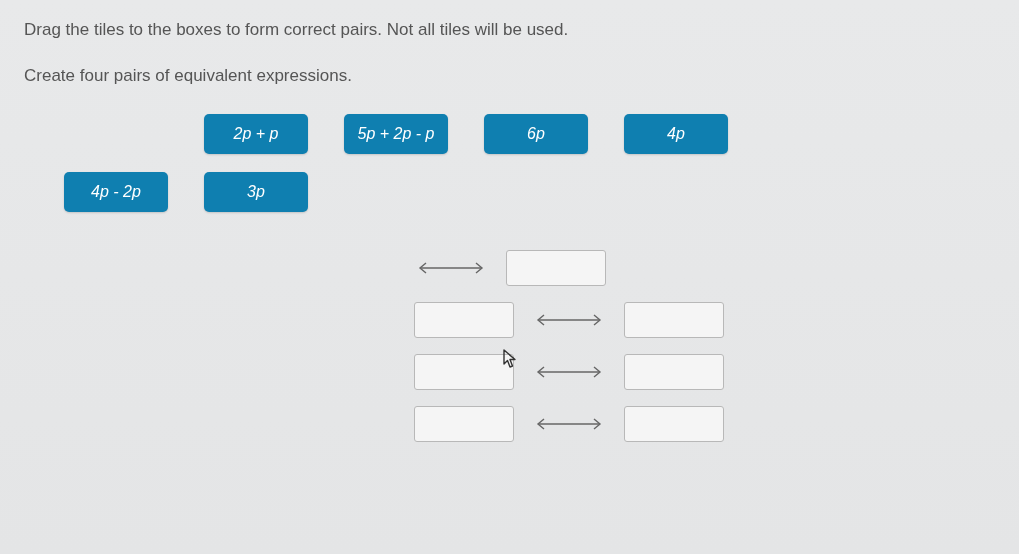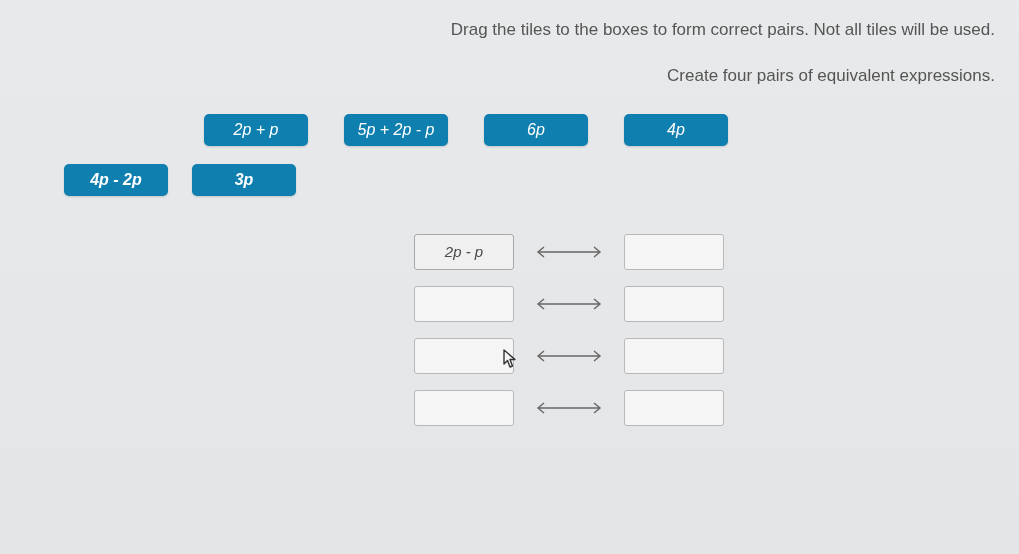--- a/index.html
+++ b/index.html
@@ -11,42 +11,40 @@
     color: #4a4a4a;
     padding: 18px 24px;
     position: relative;
     overflow: hidden;
   }
   .instruction {
     font-size: 17px;
     color: #555;
     margin-bottom: 22px;
     line-height: 1.4;
-    text-align: right;
   }
   .tiles-area {
     margin-top: 26px;
     margin-left: 180px;
   }
   .tile-row {
     display: flex;
     gap: 36px;
     margin-bottom: 18px;
     align-items: center;
   }
   .tile-row.row2 {
     margin-left: -140px;
-    gap: 24px;
-    font-weight: bold;
+    gap: 36px;
   }
   .tile {
     background: #0f7fb0;
     color: #fff;
     width: 104px;
-    height: 32px;
+    height: 40px;
     border-radius: 5px;
     display: flex;
     align-items: center;
     justify-content: center;
     font-size: 16px;
     font-style: italic;
     cursor: grab;
     box-shadow: 0 1px 2px rgba(0,0,0,0.15);
     user-select: none;
   }
@@ -124,23 +122,20 @@
       </div>
     <div class="tile">
         <span class="vlabel">3p</span>
       </div>
   </div>
 </div>
 
 <div class="pairs-area">
 
   <div class="pair-row">
-    <div class="drop-box filled">
-        <span class="vlabel">2p - p</span>
-      </div>
     <div class="arrow">
       <svg viewBox="0 0 74 14">
           <line x1="6" y1="7" x2="68" y2="7" stroke="#666" stroke-width="1.4"></line>
           <polyline points="12,2 6,7 12,12" fill="none" stroke="#666" stroke-width="1.4"></polyline>
           <polyline points="62,2 68,7 62,12" fill="none" stroke="#666" stroke-width="1.4"></polyline>
         </svg>
     </div>
     <div class="drop-box">
         <span class="vlabel"></span>
       </div>

